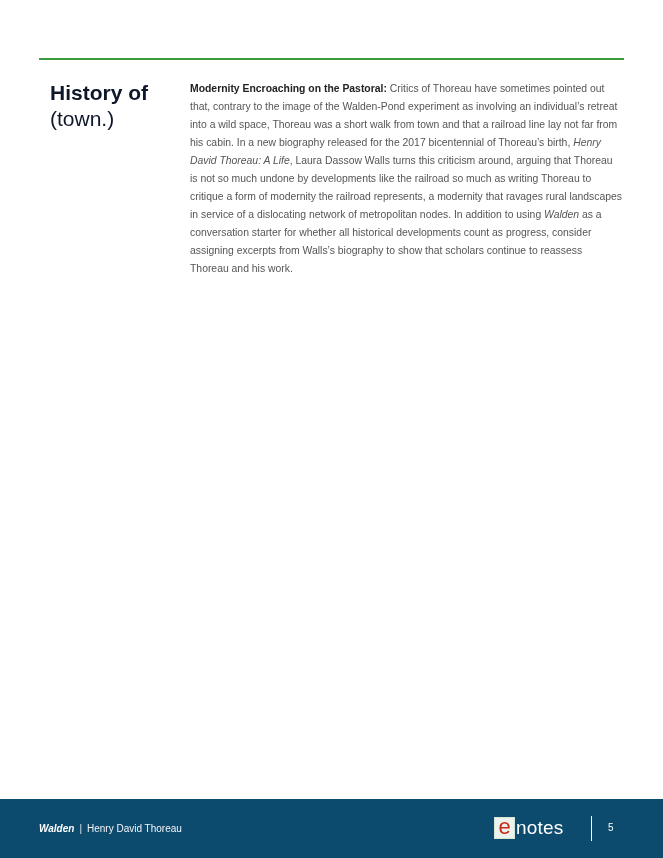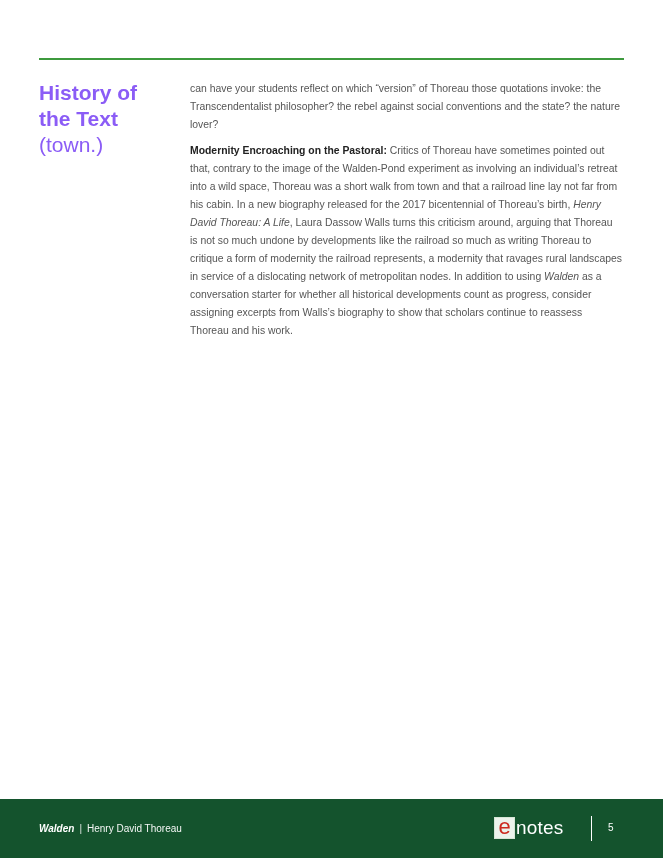--- a/index.html
+++ b/index.html
@@ -6,35 +6,35 @@
   body {
     width: 663px; height: 858px; position: relative; overflow: hidden;
     background: #ffffff;
     font-family: "Liberation Sans", "DejaVu Sans", sans-serif;
   }
   .top-rule {
     position: absolute; left: 39px; top: 58px; width: 585px; height: 2px;
     background: #3e9a3e;
   }
   .section-title {
-    position: absolute; left: 39px; top: 80px; width: 140px;
-    color: #8b5cf6; font-size: 21px; line-height: 26px;
+    position: absolute; left: 50px; top: 80px; width: 140px;
+    color: #0f172a; font-size: 21px; line-height: 26px;
   }
   .section-title .bold { font-weight: bold; display: block; }
   .section-title .light { font-weight: normal; display: block; }
   .body-col {
     position: absolute; left: 190px; top: 80px; width: 432px;
     color: #555555; font-size: 10.4px; line-height: 18px;
   }
   .body-col p { margin: 0 0 8px 0; }
   .body-col .lead { color: #222222; font-weight: bold; }
   .body-col em { font-style: italic; }
   .footer {
     position: absolute; left: 0; top: 799px; width: 663px; height: 59px;
-    background: #14532d;
+    background: #0c4a6e;
   }
   .footer-title {
     position: absolute; left: 39px; top: 24px; color: #ffffff; font-size: 10px;
   }
   .footer-title .book { font-weight: bold; font-style: italic; }
   .footer-title .sep { margin: 0 5px; opacity: 0.85; }
   .footer-title .author { opacity: 0.95; }
   .logo {
     position: absolute; left: 494px; top: 17px; height: 24px; display: flex; align-items: center;
   }
@@ -53,26 +53,24 @@
     position: absolute; left: 608px; top: 23px; color: #ffffff; font-size: 10px;
   }
 </style>
 </head>
 <body>
 
 <div class="top-rule"></div>
 
 <div class="section-title">
   <span class="bold">History of</span>
-  <span class="bold">the Text</span>
   <span class="light">(town.)</span>
 </div>
 
 <div class="body-col">
-  <p>can have your students reflect on which “version” of Thoreau those quotations invoke: the Transcendentalist philosopher? the rebel against social conventions and the state? the nature lover?</p>
   <p><span class="lead">Modernity Encroaching on the Pastoral:</span><span> Critics of Thoreau have sometimes pointed out that, contrary to the image of the Walden-Pond experiment as involving an individual’s retreat into a wild space, Thoreau was a short walk from town and that a railroad line lay not far from his cabin. In a new biography released for the 2017 bicentennial of Thoreau’s birth, </span><em>Henry David Thoreau: A Life</em><span>, Laura Dassow Walls turns this criticism around, arguing that Thoreau is not so much undone by developments like the railroad so much as writing Thoreau to critique a form of modernity the railroad represents, a modernity that ravages rural landscapes in service of a dislocating network of metropolitan nodes. In addition to using </span><em>Walden</em><span> as a conversation starter for whether all historical developments count as progress, consider assigning excerpts from Walls’s biography to show that scholars continue to reassess Thoreau and his work.</span></p>
 </div>
 
 <div class="footer">
   <div class="footer-title">
     <span class="book">Walden</span><span class="sep">|</span><span class="author">Henry David Thoreau</span>
   </div>
   <div class="logo">
     <div class="e-box">e</div>
     <div class="word">notes</div>

